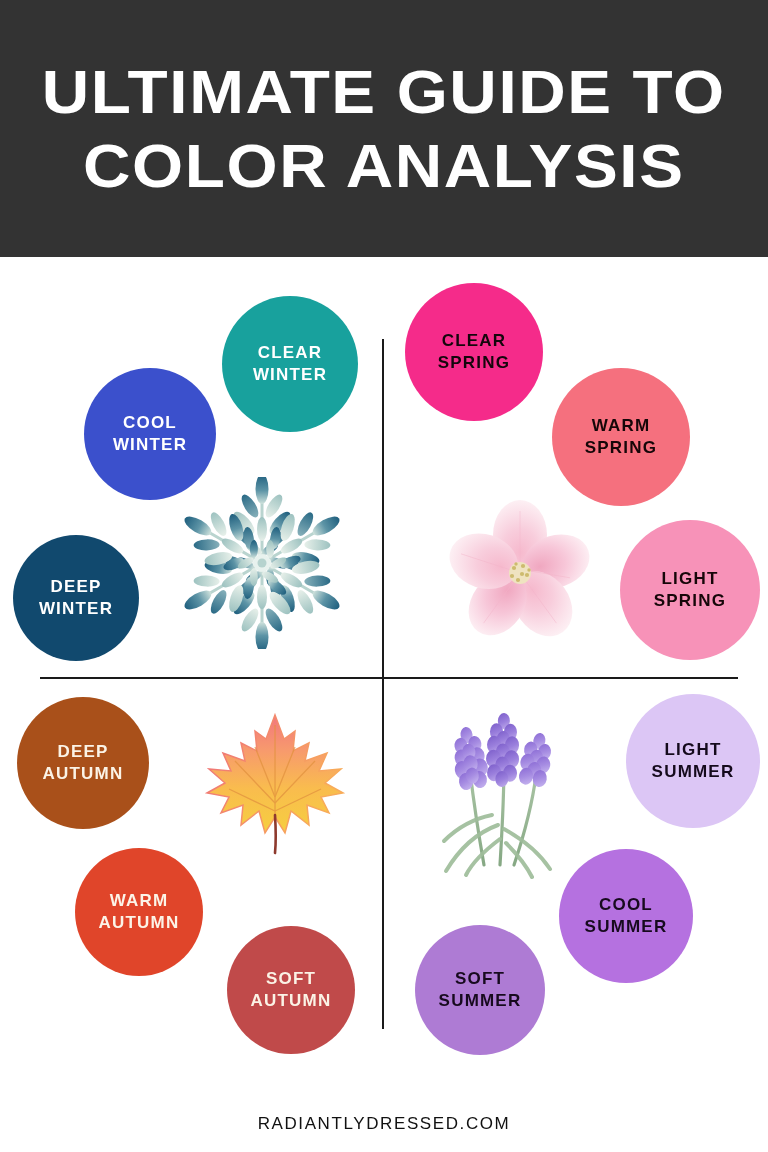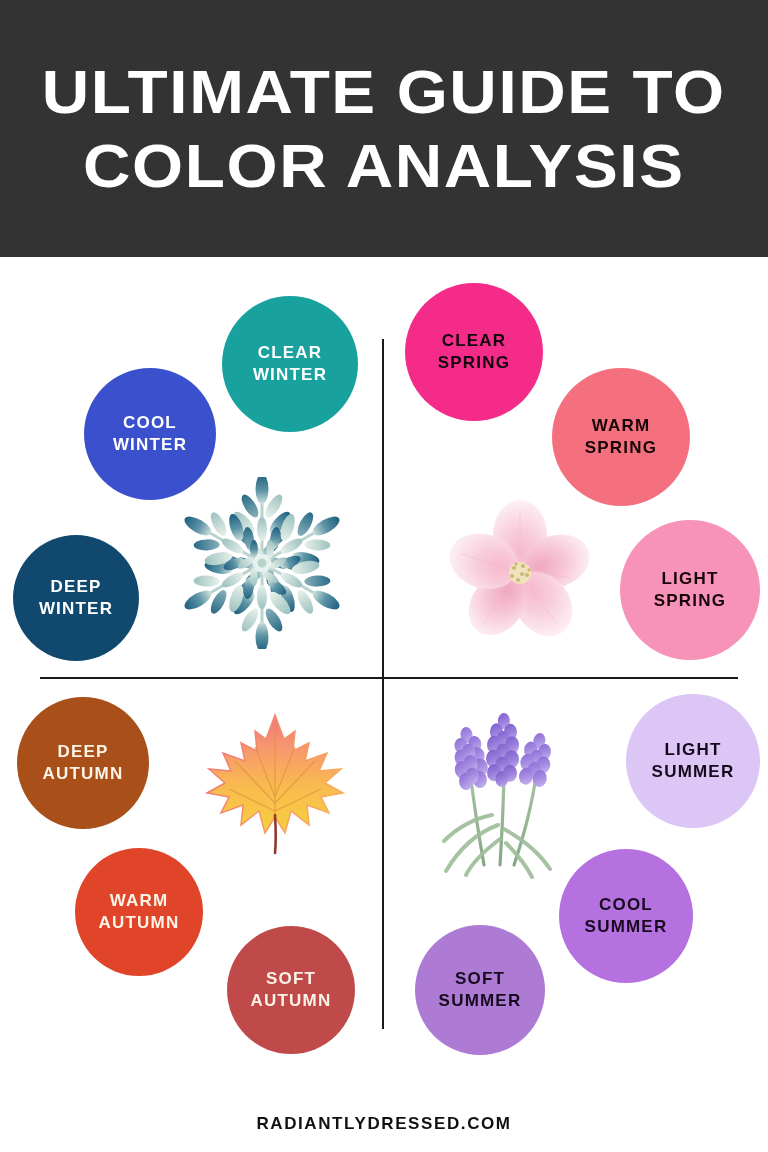--- a/index.html
+++ b/index.html
@@ -98,21 +98,21 @@
     left: 0;
     top: 1095px;
     width: 768px;
     height: 57px;
     display: flex;
     align-items: center;
     justify-content: center;
   }
   #footer-text {
     font-family: "Liberation Sans Narrow", "Liberation Sans", sans-serif;
-    font-weight: bold;
+    font-weight: normal;
     font-size: 17px;
     letter-spacing: 1.6px;
     color: #111111;
   }
 </style>
 </head>
 <body>
 
 <div id="header" style="background: rgb(51, 51, 51);">
   <div class="header-line l1" style="color: rgb(255, 255, 255);">ULTIMATE GUIDE TO</div>

